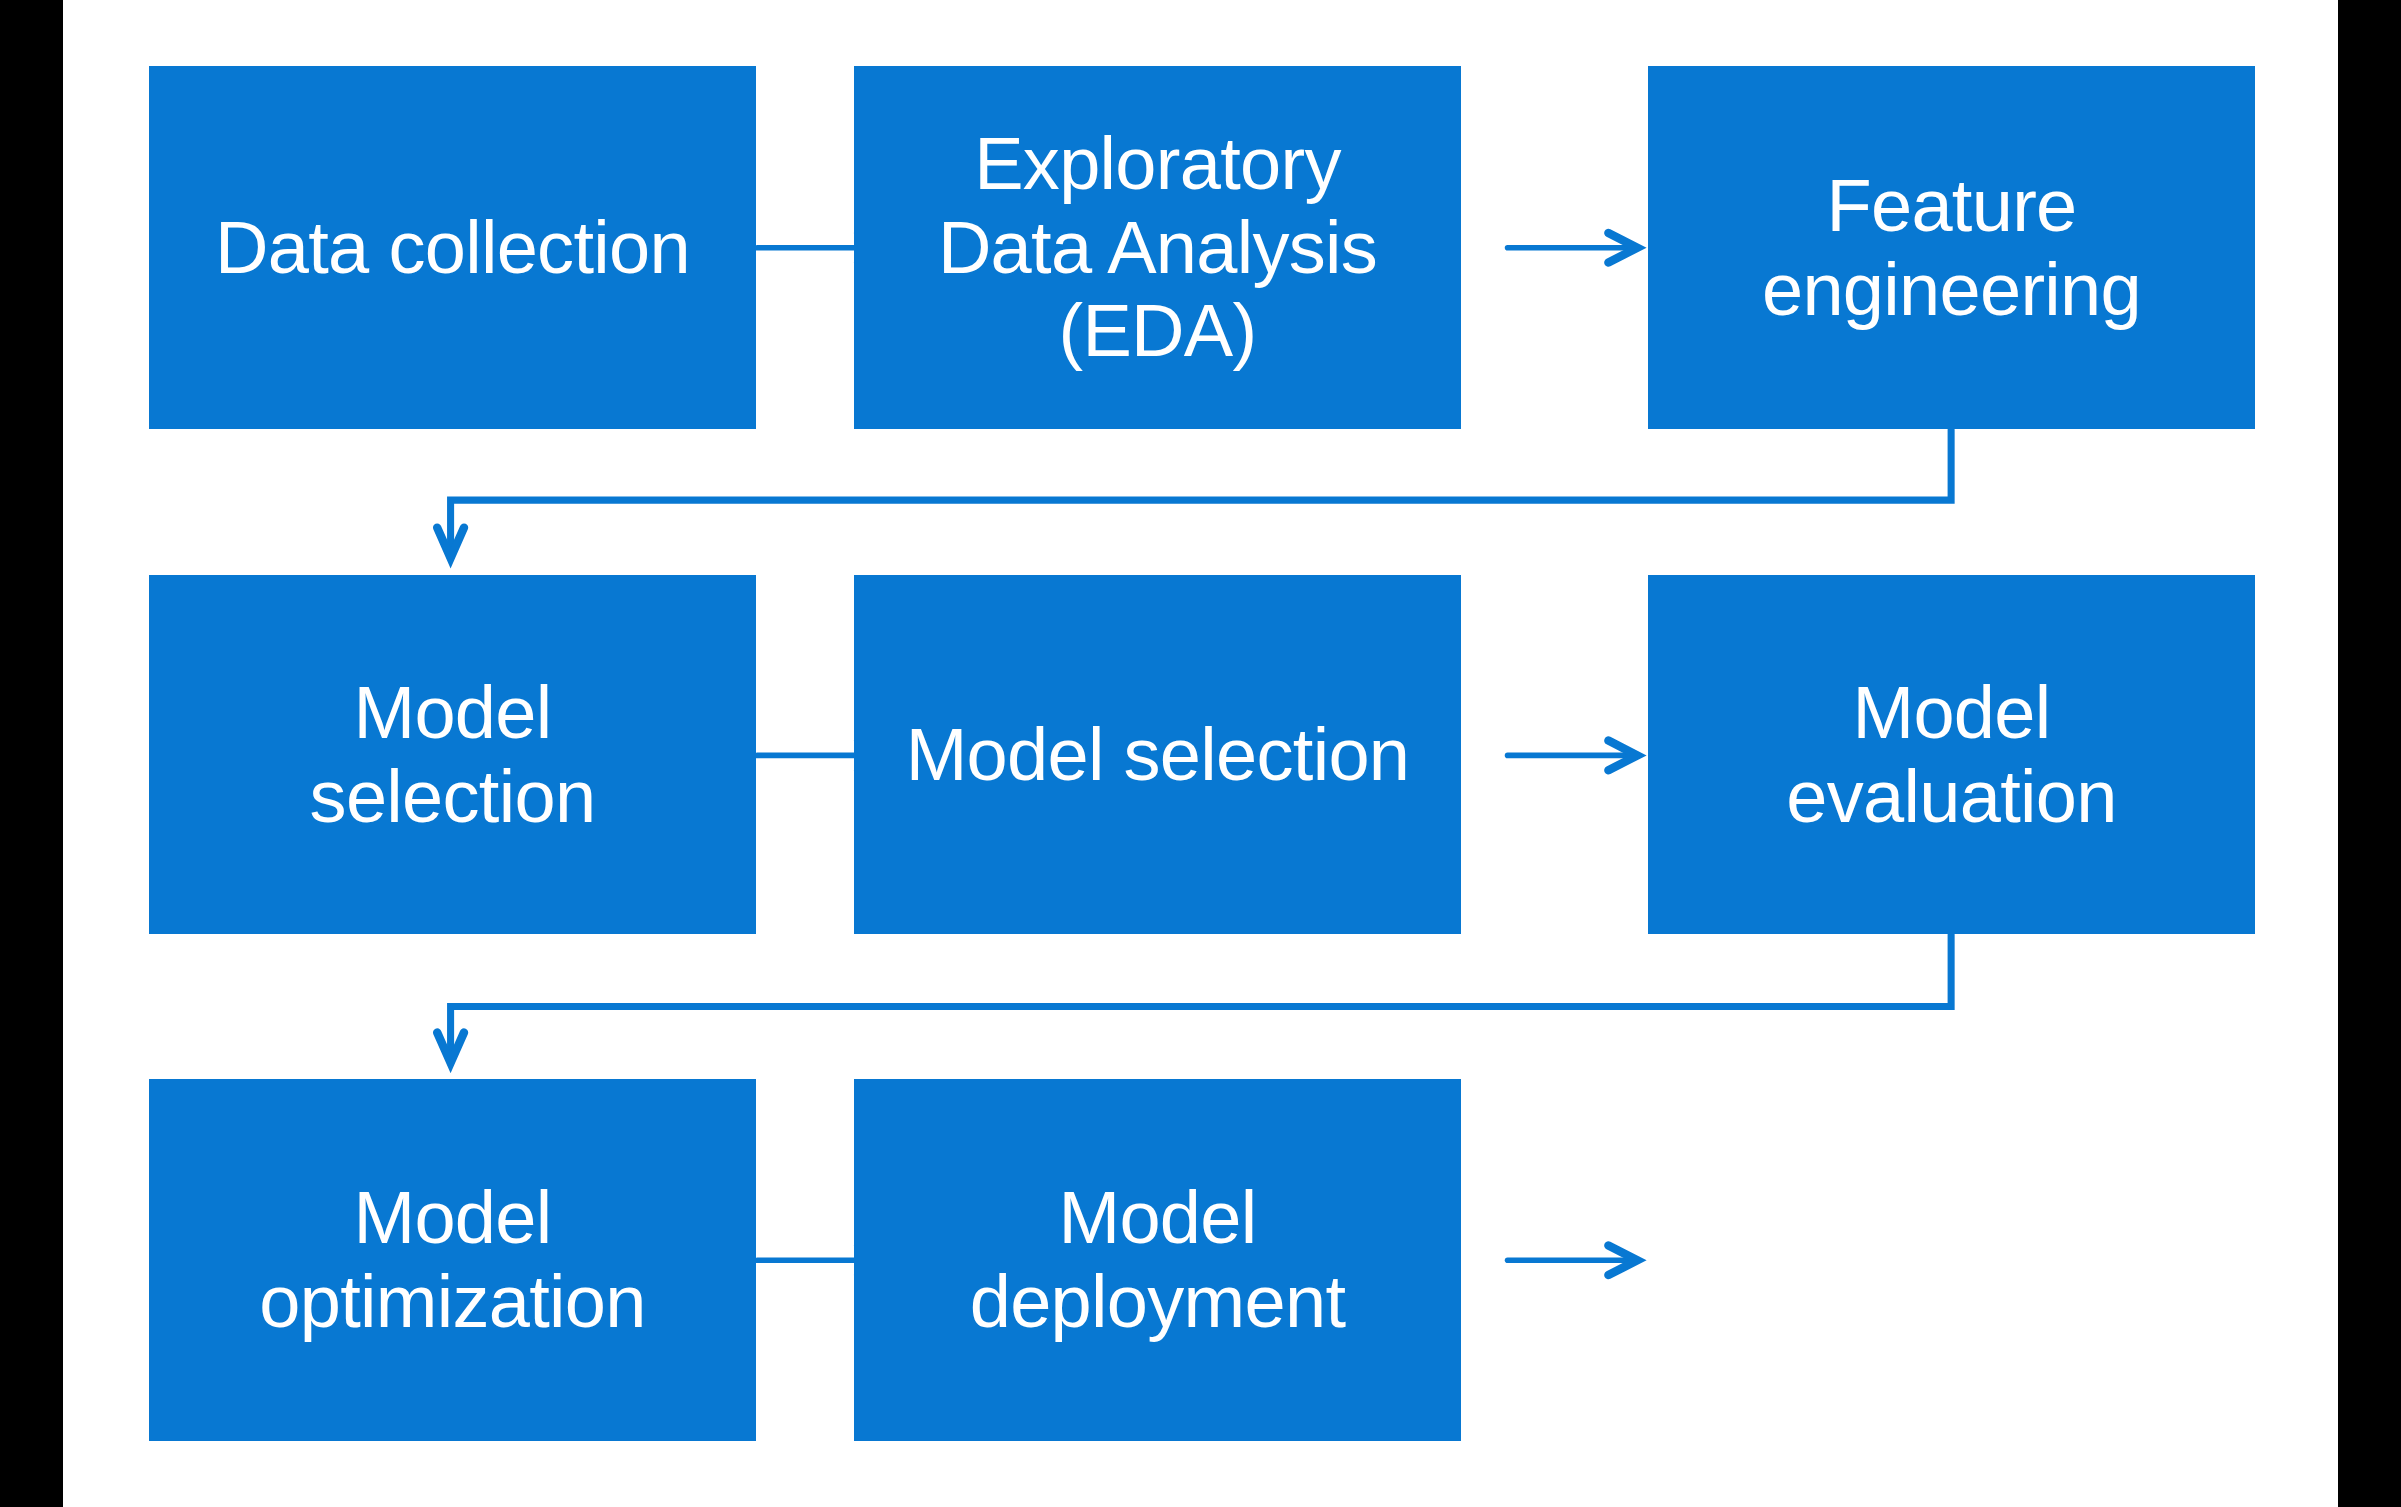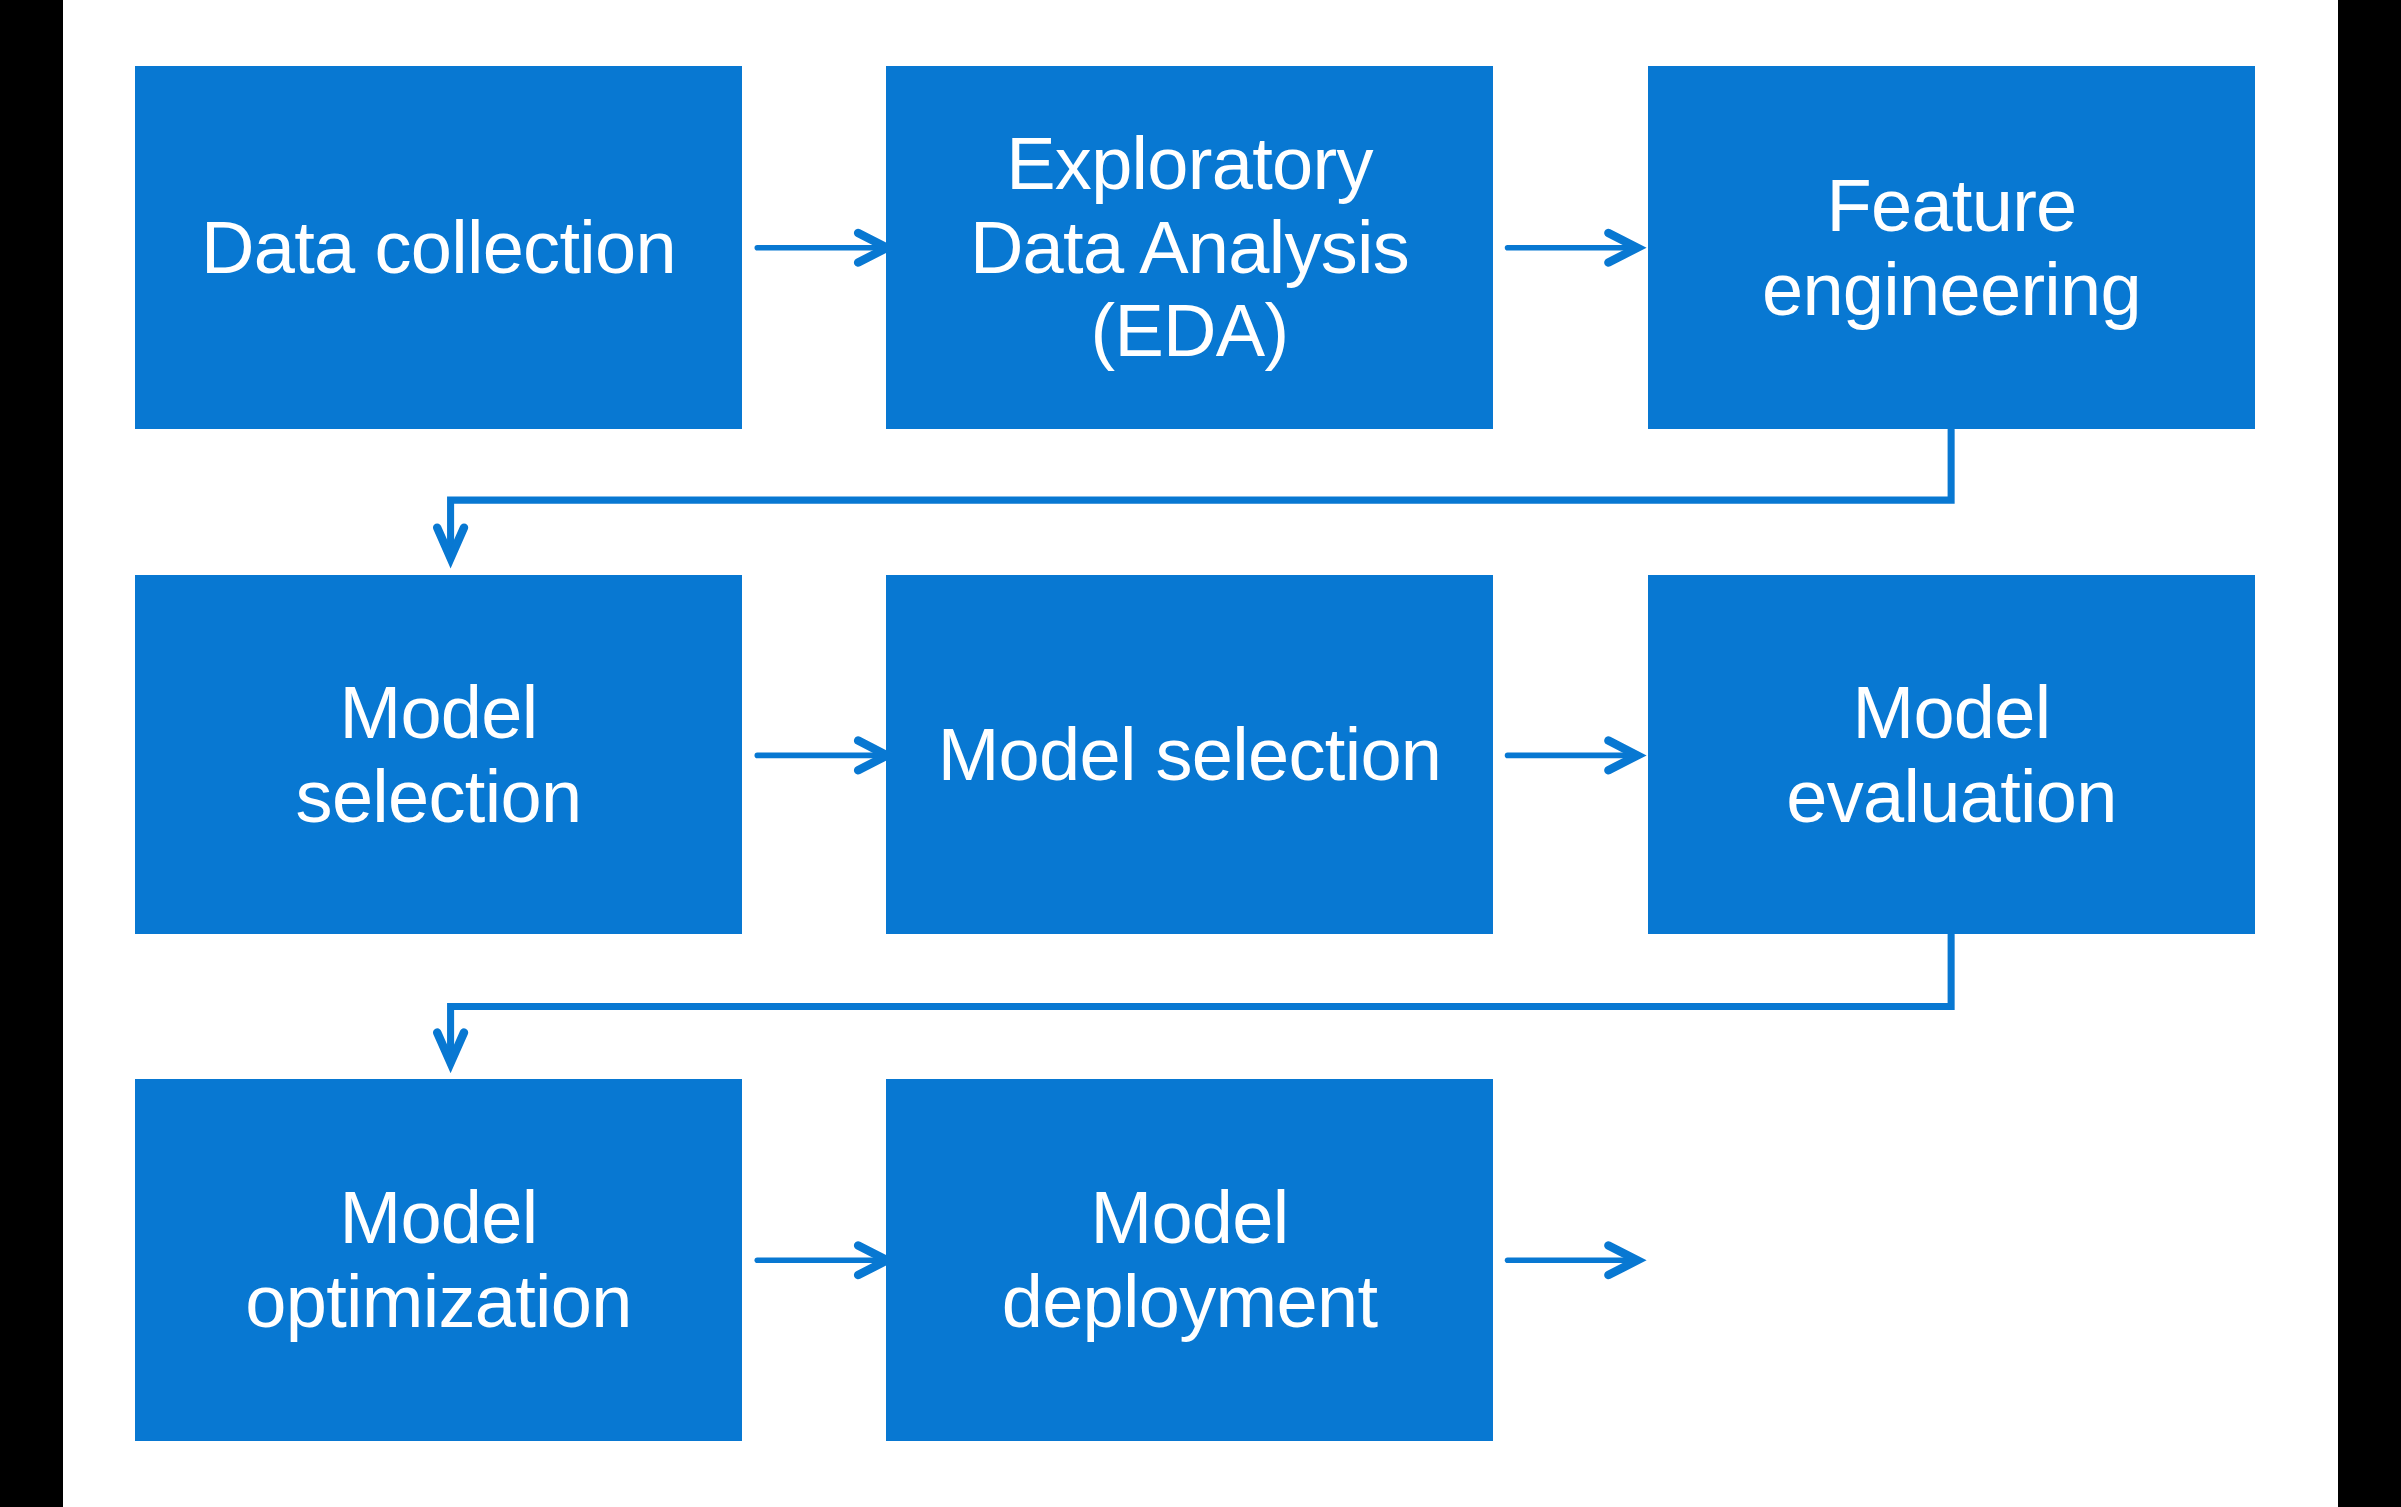--- a/index.html
+++ b/index.html
@@ -27,22 +27,22 @@
     display: flex;
     align-items: center;
     justify-content: center;
     text-align: center;
     white-space: pre-line;
     font-size: 74px;
     font-weight: 300;
     line-height: 1.13;
     letter-spacing: -0.7px;
   }
-  .col-1 { left: 135px; }
-  .col-2 { left: 886px; }
+  .col-1 { left: 149px; }
+  .col-2 { left: 854px; }
   .col-3 { left: 1648px; }
   .row-1 { top: 66px;   height: 363px; }
   .row-2 { top: 575px;  height: 359px; }
   .row-3 { top: 1079px; height: 362px; }
   svg.connectors {
     position: absolute;
     left: 0; top: 0;
     width: 2401px;
     height: 1508px;
     pointer-events: none;

